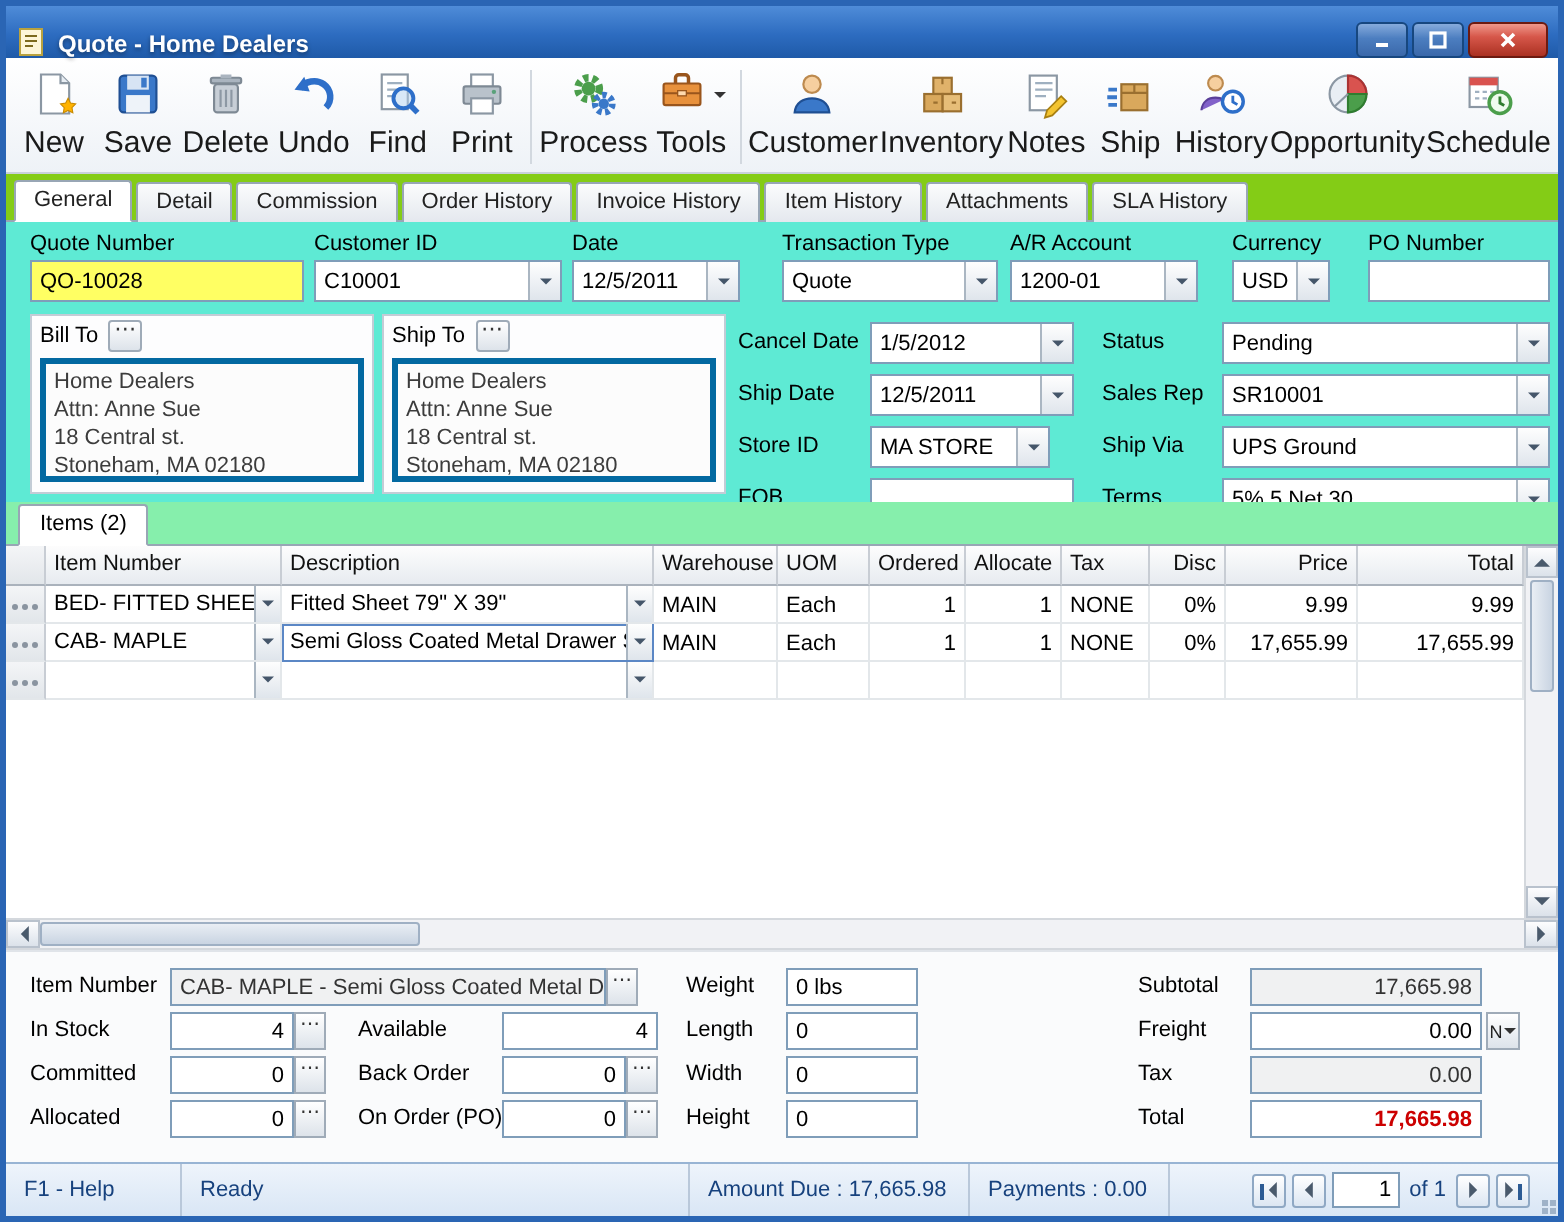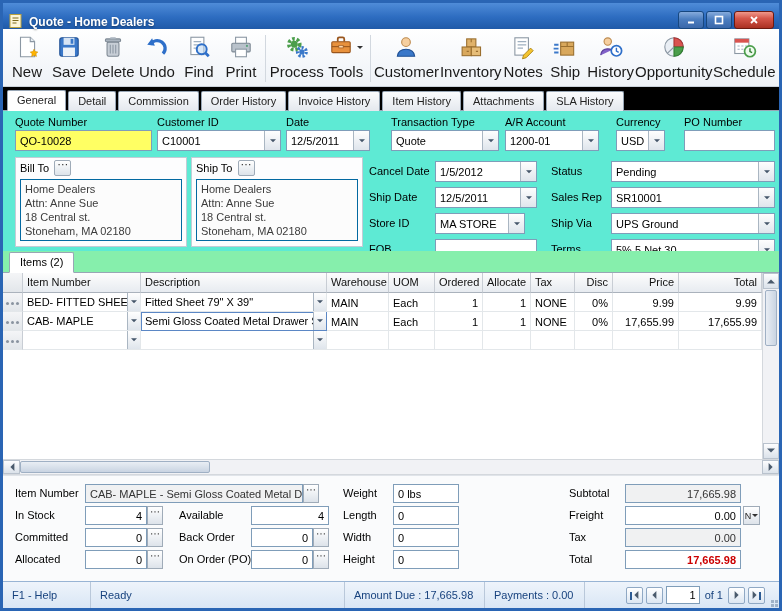--- a/index.html
+++ b/index.html
@@ -17,37 +17,37 @@
 
   
   .toolbar { height:58px; background:linear-gradient(#ffffff,#eef2f7); border-bottom:1px solid #c9d1da; display:flex; align-items:flex-start; padding:2px 3px 0; }
   .tb-item { min-width:42px; padding:2px 3px 0; display:flex; flex-direction:column; align-items:center; cursor:default; }
   .tb-iconwrap { height:28px; display:flex; align-items:center; }
   .tb-label { font-size:15px; color:#1a1a1a; margin-top:2px; white-space:nowrap; }
   .tb-sep { width:1px; align-self:stretch; margin:4px 3px; background:#d2d8df; }
   .tools-arrow { width:0; height:0; border:3.5px solid transparent; border-top-color:#333; margin-left:3px; margin-top:3px; }
 
   
-  .tabstrip { height:24px; background:#000000; border-bottom:1px solid #98a6b5; display:flex; align-items:flex-end; padding:0 4px; gap:2px; }
+  .tabstrip { height:24px; background:#84cc16; border-bottom:1px solid #98a6b5; display:flex; align-items:flex-end; padding:0 4px; gap:2px; }
   .tab { font-size:11px; padding:3px 9px 4px; border:1px solid #98a6b5; border-bottom:none; border-radius:2px 2px 0 0; background:linear-gradient(#fbfcfd,#e4e8ee); color:#222; margin-bottom:-1px; }
   .tab.active { background:#fff; border-bottom:1px solid #fff; }
 
   
   .form { position:relative; height:140px; background:#5eead4; font-size:11px; }
   .lbl { position:absolute; font-size:11px; color:#000; white-space:nowrap; }
   .field { position:absolute; height:21px; border:1px solid #7f9db9; background:#fff; display:flex; align-items:center; font-size:11px; padding-left:4px; overflow:hidden; white-space:nowrap; }
   .yellow-input { position:absolute; height:21px; border:1px solid #7f9db9; background:#ffff63; font-size:11px; padding:0 4px; color:#000; }
   .dd { width:16px; align-self:stretch; margin-left:auto; flex:none; border-left:1px solid #aab6c2; background:linear-gradient(#fefefe,#dfe5ec); position:relative; }
   .dd::after { content:""; position:absolute; left:50%; top:50%; transform:translate(-50%,-30%); border:3.5px solid transparent; border-top-color:#45566a; }
   .dd.sm { width:13px; }
   .btn-ellipsis { width:17px; height:16px; border:1px solid #9fabb8; background:linear-gradient(#ffffff,#dde3ea); border-radius:2px; position:relative; flex:none; }
   .btn-ellipsis::after { content:"⋯"; position:absolute; left:0; right:0; top:-3px; text-align:center; font-size:11px; color:#333; }
   .groupbox { position:absolute; border:1px solid #c3ccd6; background:#fdfdfe; }
   .gb-head { display:flex; align-items:center; gap:5px; padding:2px 4px; font-size:11px; }
-  .addr { margin:1px 4px 4px; border:1px solid #0369a1; background:#fcfcfc; padding:2px 4px; font-size:11px; color:#3c3c3c; line-height:14px; height:62px; }
+  .addr { margin:1px 4px 4px; border:3px solid #0369a1; background:#fcfcfc; padding:2px 4px; font-size:11px; color:#3c3c3c; line-height:14px; height:62px; }
 
   
   .items-tabrow { height:22px; background:#86efac; border-bottom:1px solid #98a6b5; position:relative; }
   .items-tab { position:absolute; left:6px; bottom:-1px; padding:3px 10px 4px; font-size:11px; border:1px solid #98a6b5; border-bottom:1px solid #fff; border-radius:2px 2px 0 0; background:#fff; }
 
   
   .grid { position:relative; height:186px; background:#fff; overflow:hidden; }
   .gridinner { width:759px; }
   .ghead, .grow { display:grid; grid-template-columns:20px 118px 186px 62px 46px 48px 48px 44px 38px 66px 83px; }
   .gh { height:20px; background:linear-gradient(#fdfdfd,#e7ebf0); border-right:1px solid #c8cdd4; border-bottom:1px solid #aab2bc; font-size:11px; padding:3px 4px 0; color:#111; white-space:nowrap; overflow:hidden; }

